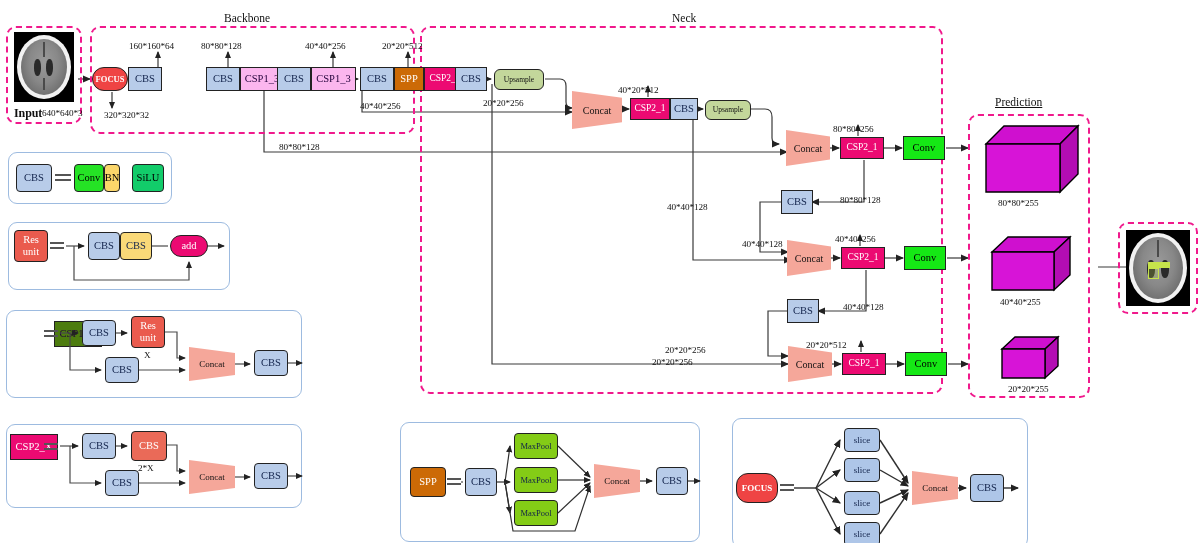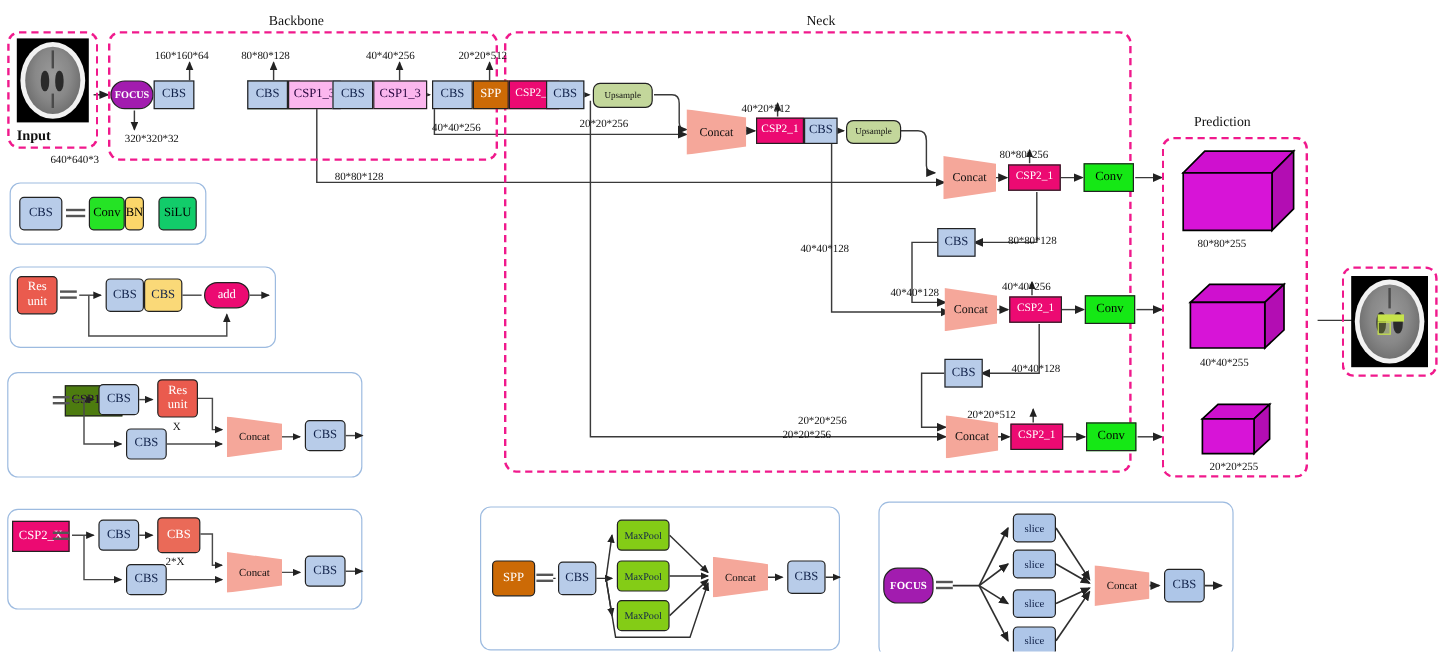--- a/index.html
+++ b/index.html
@@ -9,21 +9,21 @@
 
   
   .blk{position:absolute;box-sizing:border-box;border:1px solid #222;
        display:flex;align-items:center;justify-content:center;
        font-size:10.5px;line-height:1;text-align:center;white-space:nowrap;}
   .blk.sm{font-size:9px;}
   .blk.tiny{font-size:7.5px;}
 
   
   .c-cbs{background:#b8cce9;color:#11224a;}
-  .c-focus{background:#a21caf;color:#fff;font-weight:bold;border-radius:12px;}
+  .c-focus{background:#ef4444;color:#fff;font-weight:bold;border-radius:12px;}
   .c-csp1{background:#4d7c0f;color:#22003a;margin-left:44px;}
   .c-csp1b{background:#fbb6ee;color:#22003a;}
   .c-spp{background:#cc6a06;color:#fff;}
   .c-csp2{background:#ec0a72;color:#fff;}
   .c-conv{background:#15e815;color:#000;}
   .c-ups{background:#c3d79b;color:#111;border-radius:6px;}
   .c-res{background:#ea5b4e;color:#fff;}
   .c-cbs-yellow{background:#fad978;color:#11224a;}
   .c-cbs-red{background:#ea6a58;color:#fff;}
   .c-bn{background:#fbd66a;color:#000;}
@@ -163,34 +163,34 @@
 
   <div class="dashbox" style="left:6px;top:14px;width:76px;height:98px;"></div>
 
   <div class="dashbox" style="left:90px;top:14px;width:325px;height:108px;"></div>
   <div class="grouptitle" style="left:224px;top:0px;">Backbone</div>
 
   <div class="dashbox" style="left:420px;top:14px;width:523px;height:368px;"></div>
   <div class="grouptitle" style="left:672px;top:0px;">Neck</div>
 
   <div class="dashbox" style="left:968px;top:102px;width:122px;height:284px;"></div>
-  <div class="grouptitle" style="left:995px;top:84px;">Prediction</div>
+  <div class="grouptitle" style="left:995px;top:84px;text-decoration:underline;">Prediction</div>
 
   <div class="dashbox" style="left:1118px;top:210px;width:80px;height:92px;"></div>
 
   <div class="brain" style="left:14px;top:20px;width:60px;height:70px;">
     <div class="skull" style="left:3px;top:3px;width:54px;height:64px;"></div>
     <div class="cortex" style="left:7px;top:7px;width:46px;height:56px;"></div>
     <div class="vent" style="left:20px;top:27px;width:7px;height:17px;"></div>
     <div class="vent" style="left:32px;top:27px;width:7px;height:17px;"></div>
     <div class="fis" style="left:29px;top:10px;width:2px;height:15px;"></div>
     <div class="fis" style="left:29px;top:46px;width:2px;height:12px;"></div>
   </div>
   <div class="lbl b" style="left:14px;top:94px;">Input</div>
-  <div class="lbl" style="left:42px;top:96px;margin-top:20px;">640*640*3</div>
+  <div class="lbl" style="left:42px;top:96px;">640*640*3</div>
 
   <div class="blk c-focus" style="left:92px;top:55px;height:24px;width:36px;font-size:8.5px;">FOCUS</div>
   <div class="blk c-cbs" style="left:128px;top:55px;height:24px;width:34px;">CBS</div>
   <div class="blk c-csp1" style="left:162px;top:55px;height:24px;width:44px;">CSP1_1</div>
   <div class="blk c-cbs" style="left:206px;top:55px;height:24px;width:34px;">CBS</div>
   <div class="blk c-csp1b" style="left:240px;top:55px;height:24px;width:44px;">CSP1_3</div>
 
   <div class="blk c-cbs" style="left:277px;top:55px;height:24px;width:34px;">CBS</div>
   <div class="blk c-csp1b" style="left:311px;top:55px;height:24px;width:45px;">CSP1_3</div>
 

